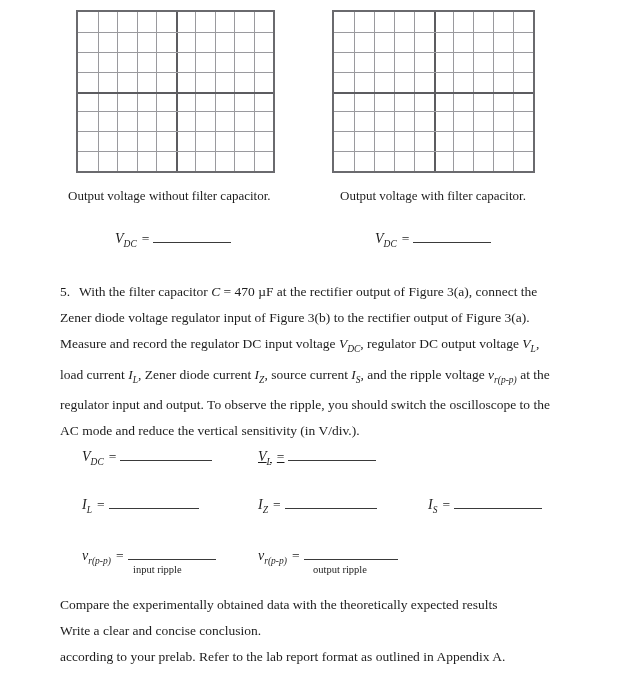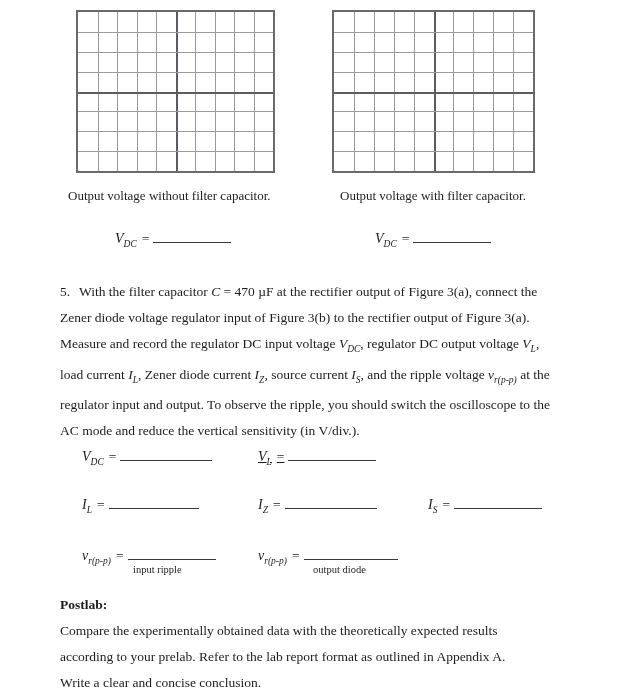--- a/index.html
+++ b/index.html
@@ -212,20 +212,19 @@
   <span class="eq">=</span>
   <span class="blank" style="width:88px"></span>
 </div>
 <div class="sublabel" id="lbl-input-ripple">input ripple</div>
 
 <div class="field" id="f-vrout">
   <span class="sym"><span>v</span><sub>r(p-p)</sub></span>
   <span class="eq">=</span>
   <span class="blank" style="width:94px"></span>
 </div>
-<div class="sublabel" id="lbl-output-ripple">output diode</div>
+<div class="sublabel" id="lbl-output-ripple">output ripple</div>
 
 <div class="para" id="postlab">
-  <div class="bold">Postlab:</div>
   <div>Compare the experimentally obtained data with the theoretically expected results</div>
+  <div>Write a clear and concise conclusion.</div>
   <div>according to your prelab.  Refer to the lab report format as outlined in Appendix A.</div>
-  <div>Write a clear and concise conclusion.</div>
 </div>
 
 </body></html>

